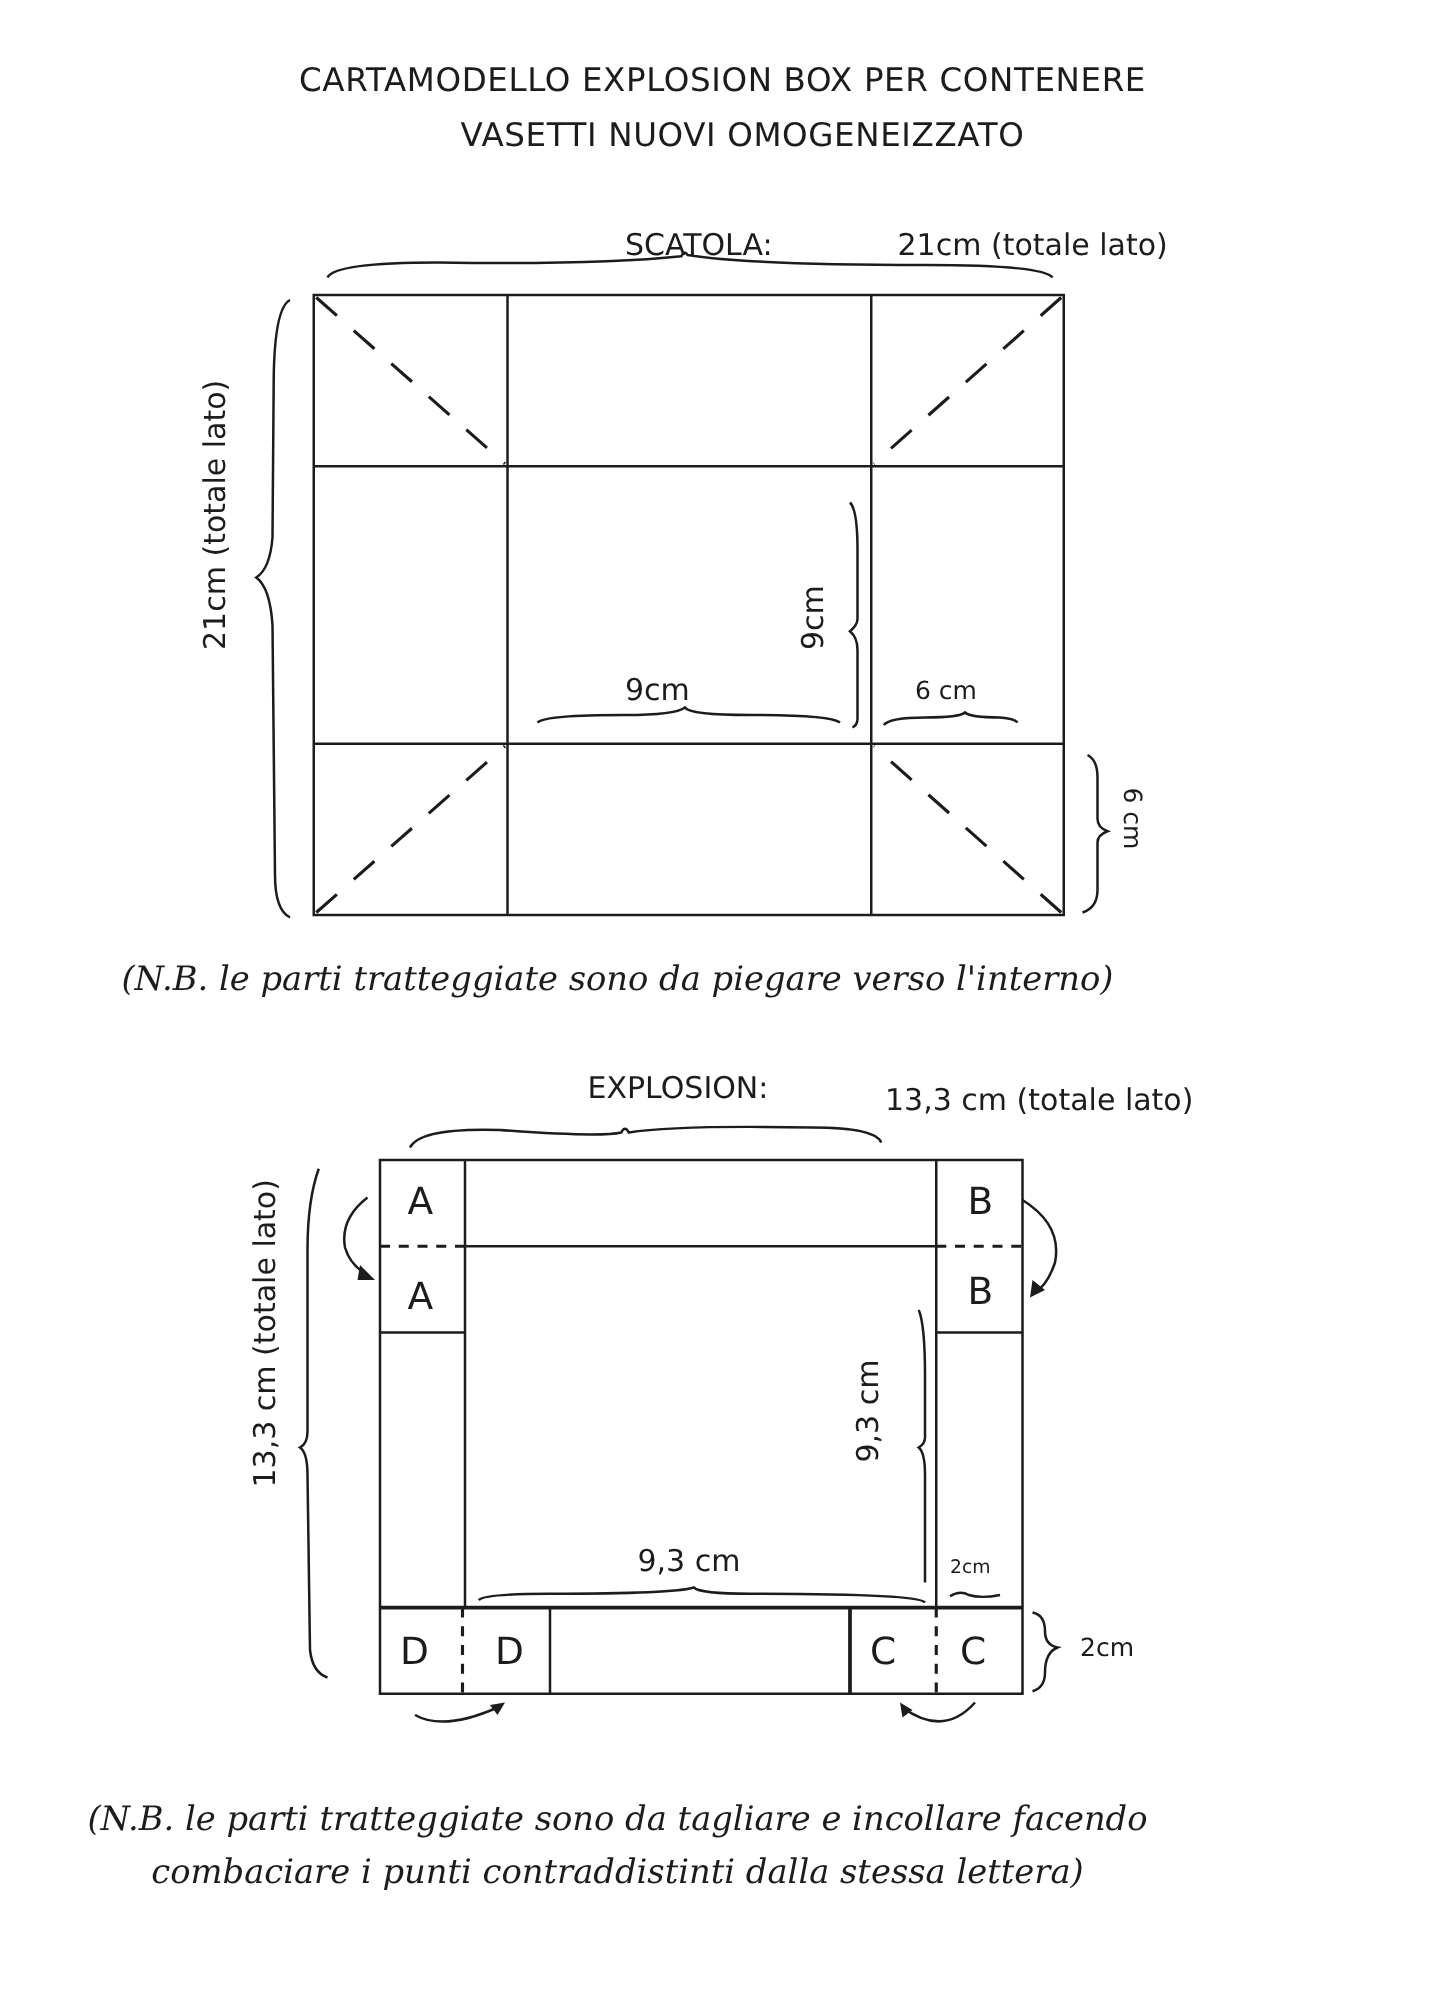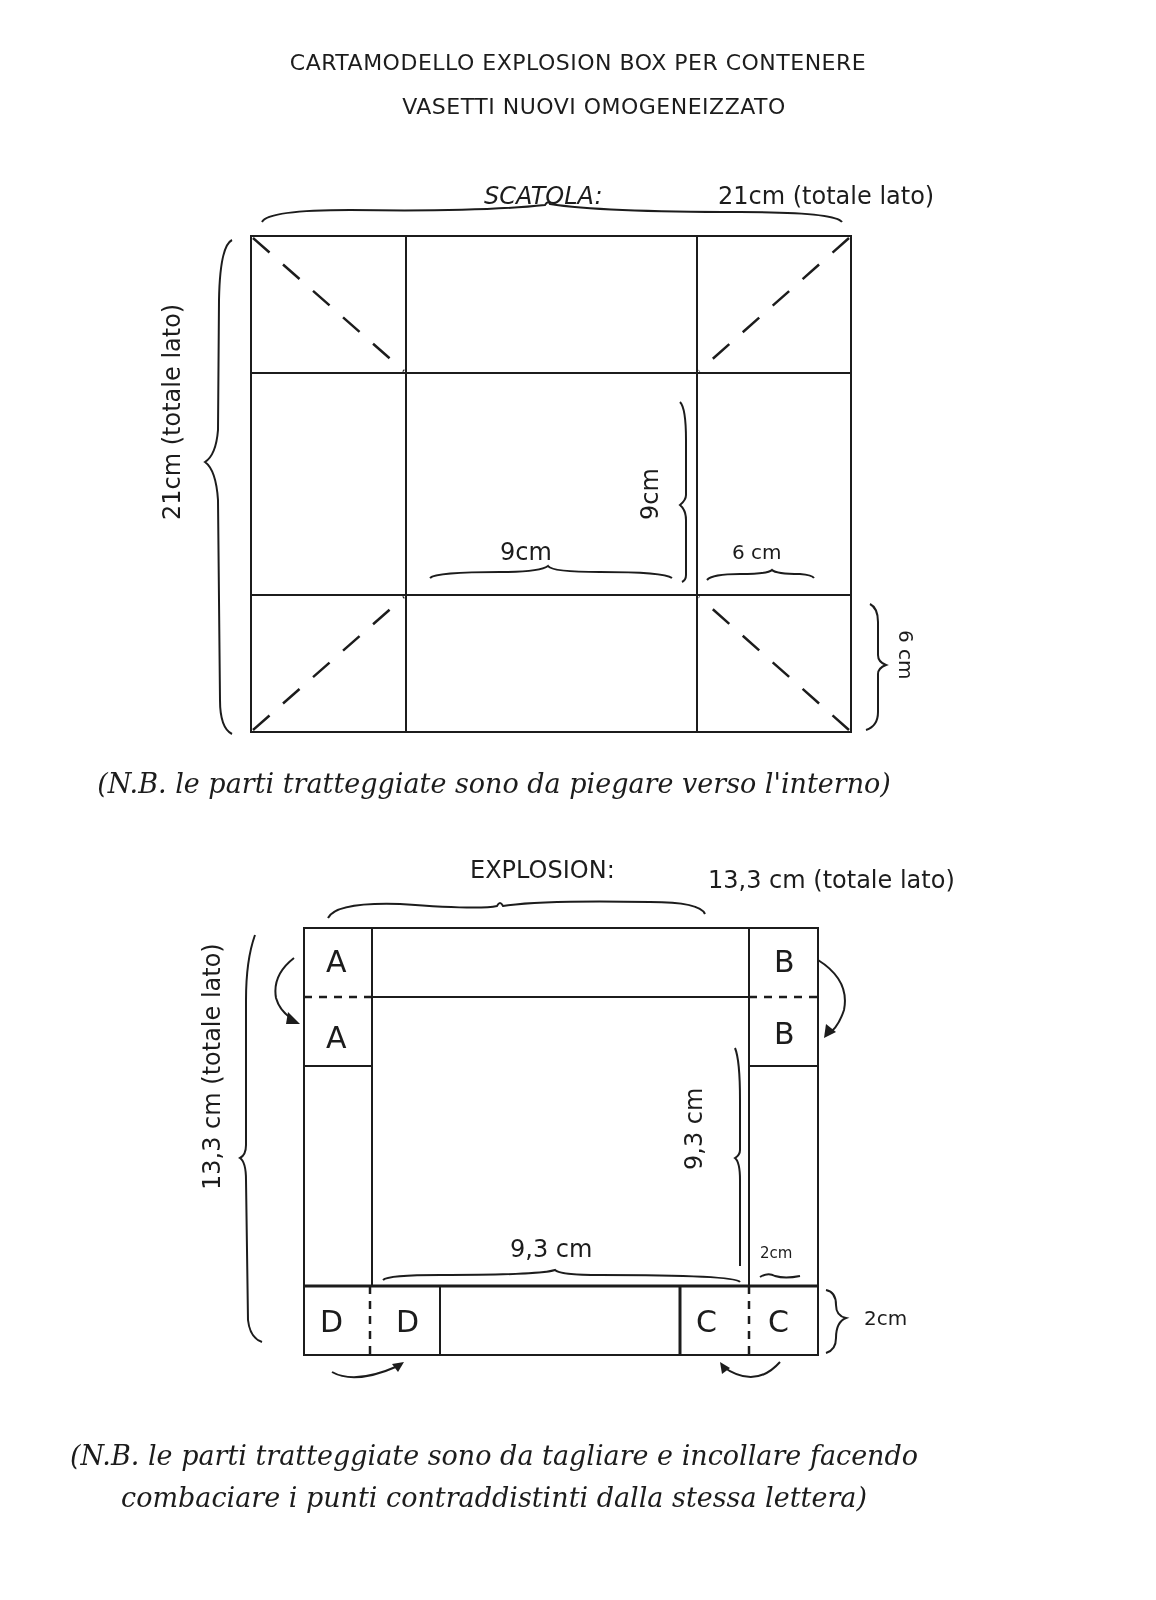--- a/index.html
+++ b/index.html
@@ -1,19 +1,19 @@
 <!DOCTYPE html>
 <html><head>
 <meta charset="utf-8">
 <style>
   html, body { margin: 0; padding: 0; background: #ffffff; }
   body { width: 1156px; height: 1600px; position: relative; overflow: hidden;
          font-family: "DejaVu Sans", sans-serif; color: #1a1a1a; }
   .hand { font-family: "DejaVu Sans", sans-serif; position: absolute; white-space: nowrap; color: #1c1c1c; }
-  .title { font-size: 22px; letter-spacing: 0.5px; left: 0; width: 1156px; text-align: center; }
+  .title { font-size: 26px; letter-spacing: 0.5px; left: 0; width: 1156px; text-align: center; }
   .note { font-family: "DejaVu Serif", serif; font-style: italic; font-size: 27px; left: 0; width: 988px; text-align: center; }
   .lbl { font-size: 24px; }
   .small { font-size: 20px; }
   .letter { font-size: 30px; }
   .rot { transform-origin: 0 0; transform: rotate(-90deg); }
   .rot90 { transform-origin: 0 0; transform: rotate(90deg); }
   svg.draw { position: absolute; left: 0; top: 0; }
 </style>
 </head>
 <body>
@@ -77,21 +77,21 @@
     <path d="M722 1366 Q755 1390 780 1362"></path>
   </g>
   <g fill="#1c1c1c">
     <polygon points="288,1012 300,1024 286,1024"></polygon>
     <polygon points="826,1024 836,1032 824,1038"></polygon>
     <polygon points="392,1364 404,1362 398,1372"></polygon>
     <polygon points="720,1362 730,1368 722,1374"></polygon>
   </g>
 </svg>
 
-<div class="hand lbl" style="left:484px; top:182px;font-style:italic;">SCATOLA:</div>
+<div class="hand lbl" style="left:500px; top:182px;">SCATOLA:</div>
 <div class="hand lbl" style="left:718px; top:182px;">21cm (totale lato)</div>
 <div class="hand lbl rot" style="left:158px; top:520px;">21cm (totale lato)</div>
 <div class="hand lbl" style="left:500px; top:538px;">9cm</div>
 <div class="hand lbl rot" style="left:636px; top:520px;">9cm</div>
 <div class="hand small" style="left:732px; top:540px;">6 cm</div>
 <div class="hand small rot90" style="left:918px; top:630px;">6 cm</div>
 
 <div class="hand note" style="top:768px;">(N.B. le parti tratteggiate sono da piegare verso l'interno)</div>
 
 <div class="hand lbl" style="left:470px; top:856px;">EXPLOSION:</div>

